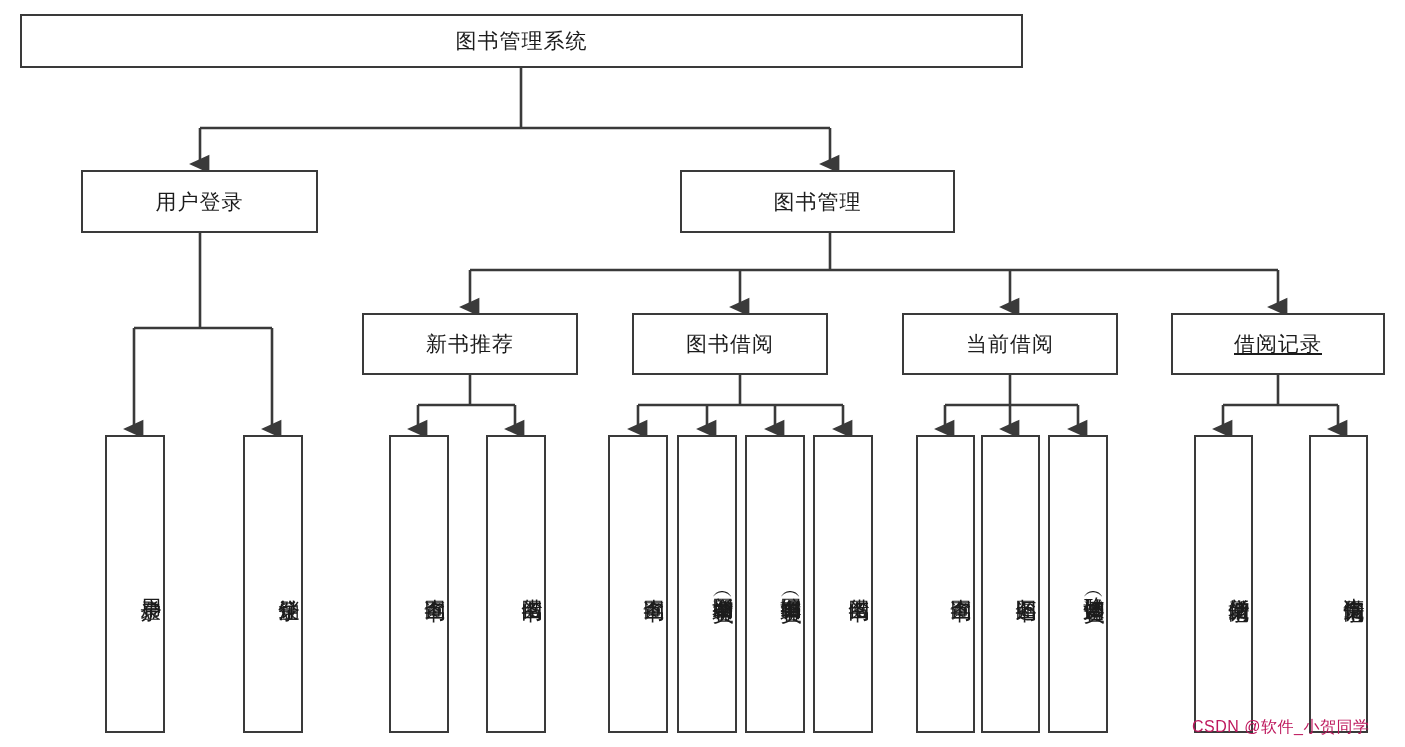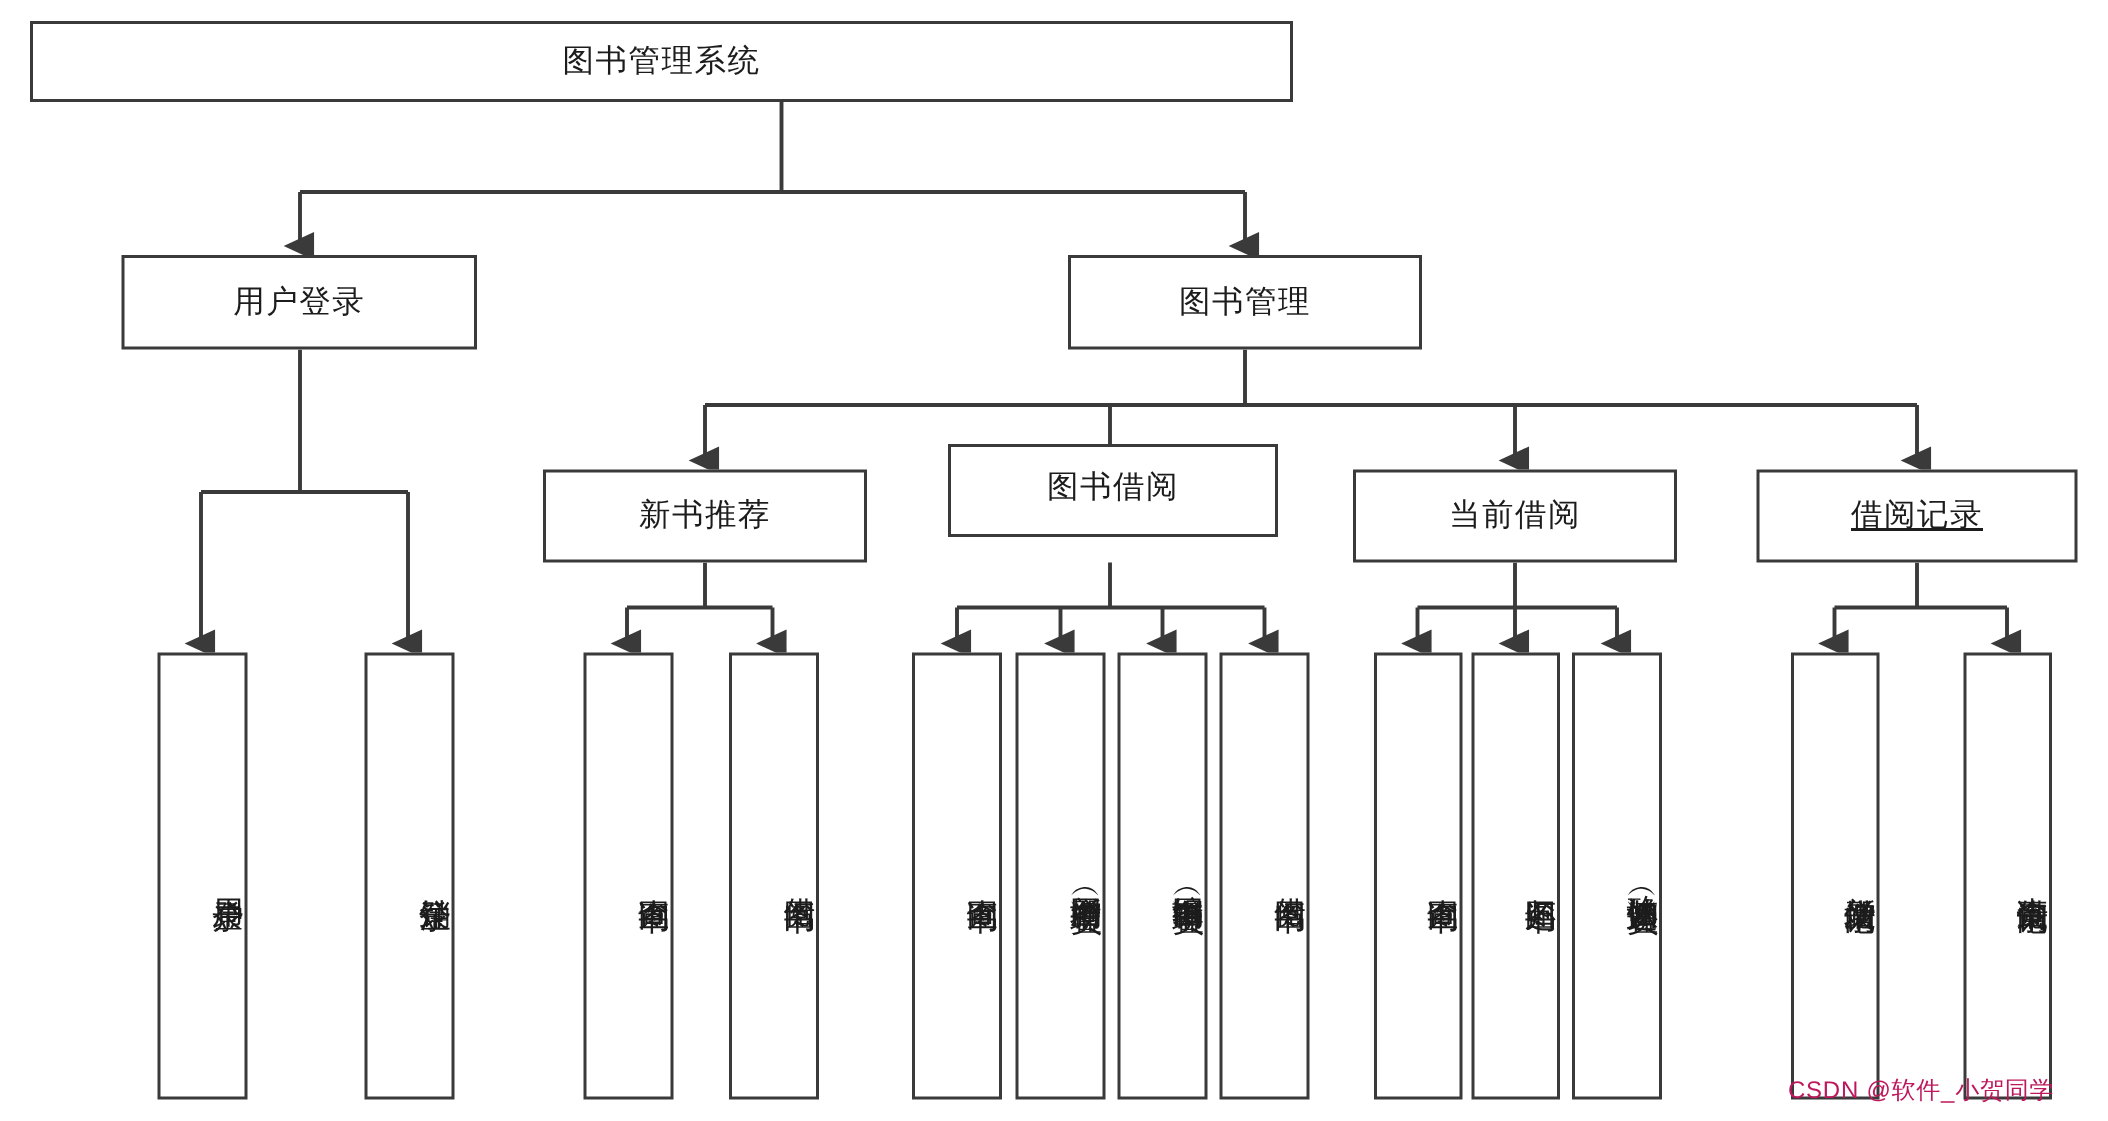--- a/index.html
+++ b/index.html
@@ -116,35 +116,35 @@
       <path d="M1010,405 L1010,429" marker-end="url(#arrowhead)"></path>
       <path d="M1078,405 L1078,429" marker-end="url(#arrowhead)"></path>
 
       <path d="M1278,375 L1278,405"></path>
       <path d="M1223,405 L1338,405"></path>
       <path d="M1223,405 L1223,429" marker-end="url(#arrowhead)"></path>
       <path d="M1338,405 L1338,429" marker-end="url(#arrowhead)"></path>
     </g>
   </svg>
 
-  <div class="node horizontal" style="left:20px; top:14px; width:842px; height:54px;">
+  <div class="node horizontal" style="left:20px; top:14px; width:1003px; height:54px;">
     <span class="label">图书管理系统</span>
   </div>
 
   <div class="node horizontal" style="left:81px; top:170px; width:237px; height:63px;">
     <span class="label">用户登录</span>
   </div>
-  <div class="node horizontal" style="left:712px; top:170px; width:236px; height:63px;">
+  <div class="node horizontal" style="left:680px; top:170px; width:275px; height:63px;">
     <span class="label">图书管理</span>
   </div>
 
   <div class="node horizontal" style="left:362px; top:313px; width:216px; height:62px;align-items:center;">
     <span class="label">新书推荐</span>
   </div>
-  <div class="node horizontal" style="left:632px; top:296px; width:220px; height:62px;font-family:Liberation Mono, monospace;">
+  <div class="node horizontal" style="left:632px; top:313px; width:196px; height:62px;">
     <span class="label">图书借阅</span>
   </div>
   <div class="node horizontal" style="left:902px; top:313px; width:216px; height:62px;">
     <span class="label">当前借阅</span>
   </div>
   <div class="node horizontal" style="left:1171px; top:313px; width:214px; height:62px;text-decoration:underline;">
     <span class="label">借阅记录</span>
   </div>
 
   <div class="node vertical" style="left:105px; top:435px; width:60px; height:298px;">

